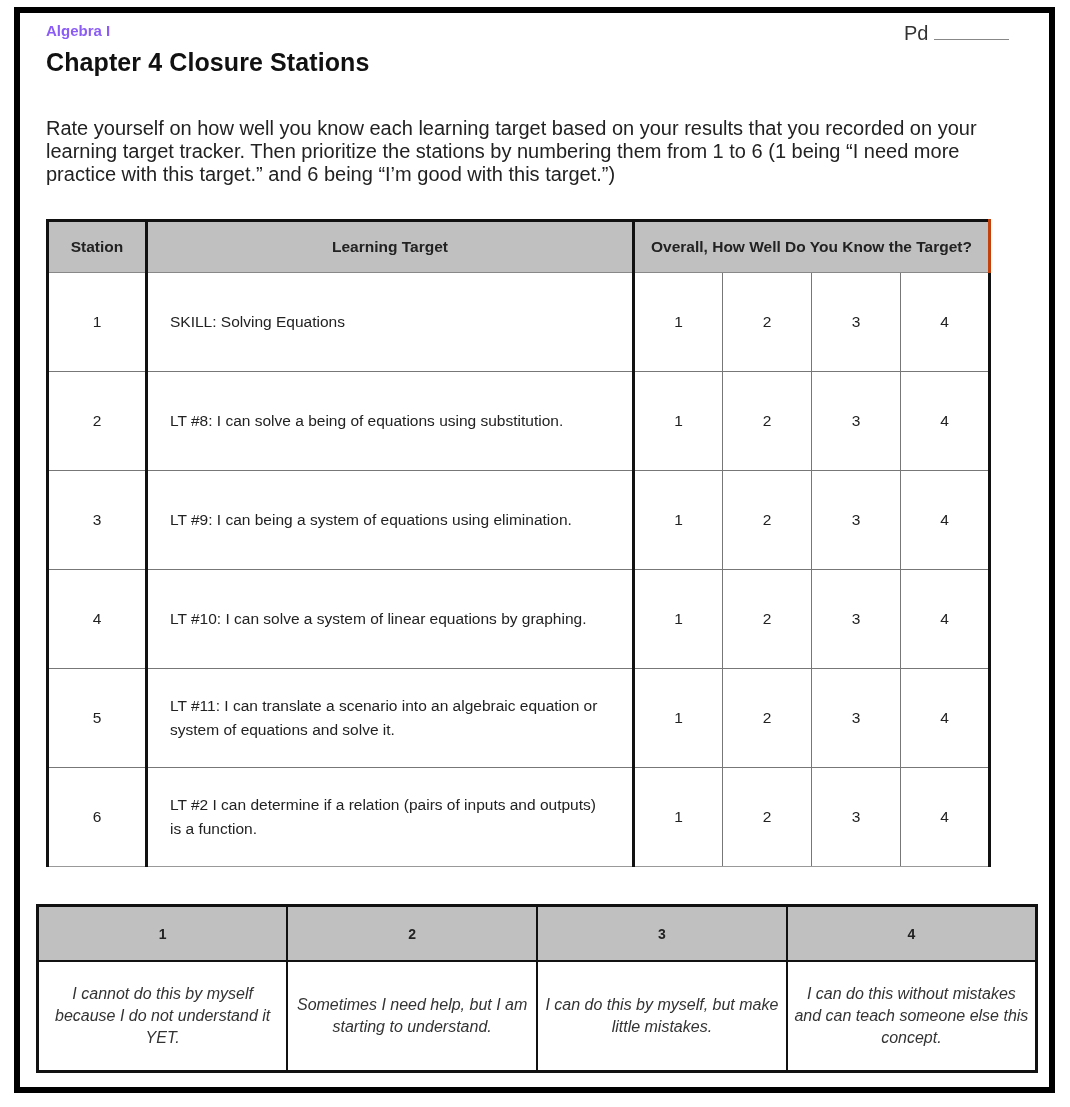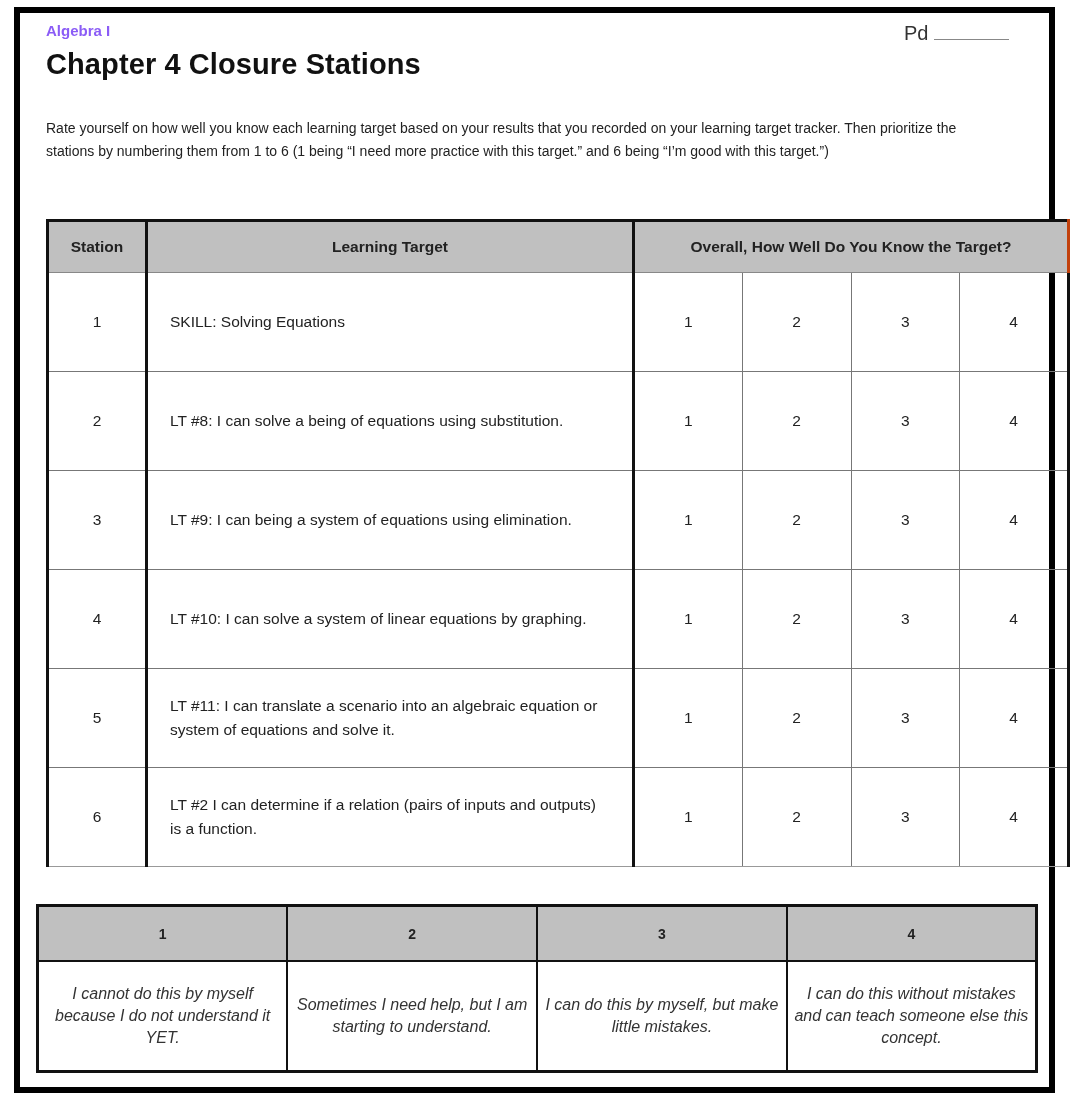--- a/index.html
+++ b/index.html
@@ -7,25 +7,25 @@
            font-family: "Liberation Sans", "DejaVu Sans", sans-serif; color: #222; }
     .page-frame { position: absolute; left: 14px; top: 7px; width: 1041px; height: 1086px;
                   border: 6px solid #000; box-sizing: border-box; background: #fff; }
     .doc { position: absolute; left: 0; top: 0; width: 1070px; height: 1107px; }
 
     .course { position: absolute; left: 46px; top: 22px; font-size: 15px; font-weight: bold; color: #8b5cf6; }
     .name-field { position: absolute; left: 440px; top: 22px; font-size: 15px; color: #333; display: flex; align-items: baseline; }
     .name-line { display: inline-block; width: 392px; border-bottom: 1.5px solid #888; margin-left: 6px; height: 14px; }
     .pd-field { position: absolute; left: 904px; top: 22px; font-size: 20px; color: #333; display: flex; align-items: baseline; }
     .pd-line { display: inline-block; width: 75px; border-bottom: 1.5px solid #888; margin-left: 6px; height: 14px; }
-    .title { position: absolute; left: 46px; top: 48px; font-size: 29px; font-weight: bold; color: #111; letter-spacing: 0.1px; }
-    .instructions { position: absolute; left: 46px; top: 117px; width: 960px; font-size: 14px; line-height: 23px; color: #222; }
+    .title { position: absolute; left: 46px; top: 48px; font-size: 25px; font-weight: bold; color: #111; letter-spacing: 0.1px; }
+    .instructions { position: absolute; left: 46px; top: 117px; width: 960px; font-size: 20px; line-height: 23px; color: #222; }
 
     table { border-collapse: collapse; position: absolute; table-layout: fixed; }
-    .main-table { left: 46px; top: 219px; width: 1024px; }
+    .main-table { left: 46px; top: 219px; width: 945px; }
     .main-table th { background: #c0c0c0; font-weight: bold; font-size: 15.5px; height: 48px; color: #222;
                      border-top: 3px solid #111; border-bottom: 1px solid #888; }
     .main-table td { height: 96px; border-top: 1.5px solid #777; border-bottom: 1.5px solid #777; font-size: 15.5px; color: #222; }
     .main-table .col-station { width: 94px; text-align: center; border-left: 3px solid #111; border-right: 3px solid #111; }
     .main-table .col-target { width: 440px; text-align: left; padding: 0 22px; border-right: 3px solid #111; line-height: 24px; }
     .main-table th.col-target { text-align: center; }
     .main-table .col-rating { text-align: center; border-left: 1px solid #777; }
     .main-table .col-rating.last { border-right: 3px solid #111; }
     .main-table th.col-rating-head { border-right: 3px solid #c2410c; }
     .main-table tr.last-row td { border-bottom: 1.5px solid #999; }

